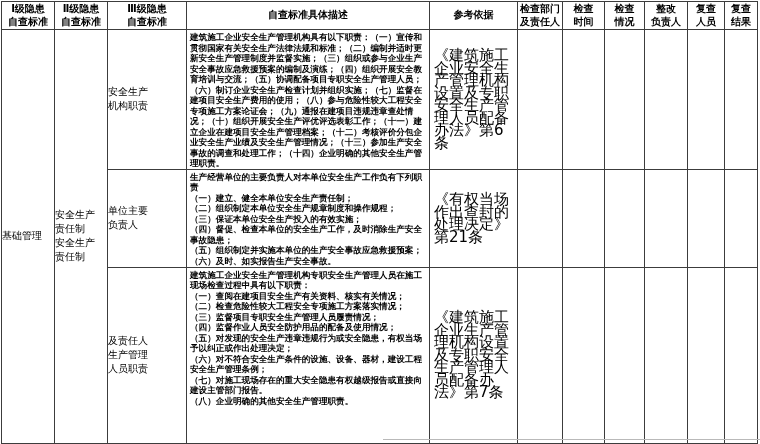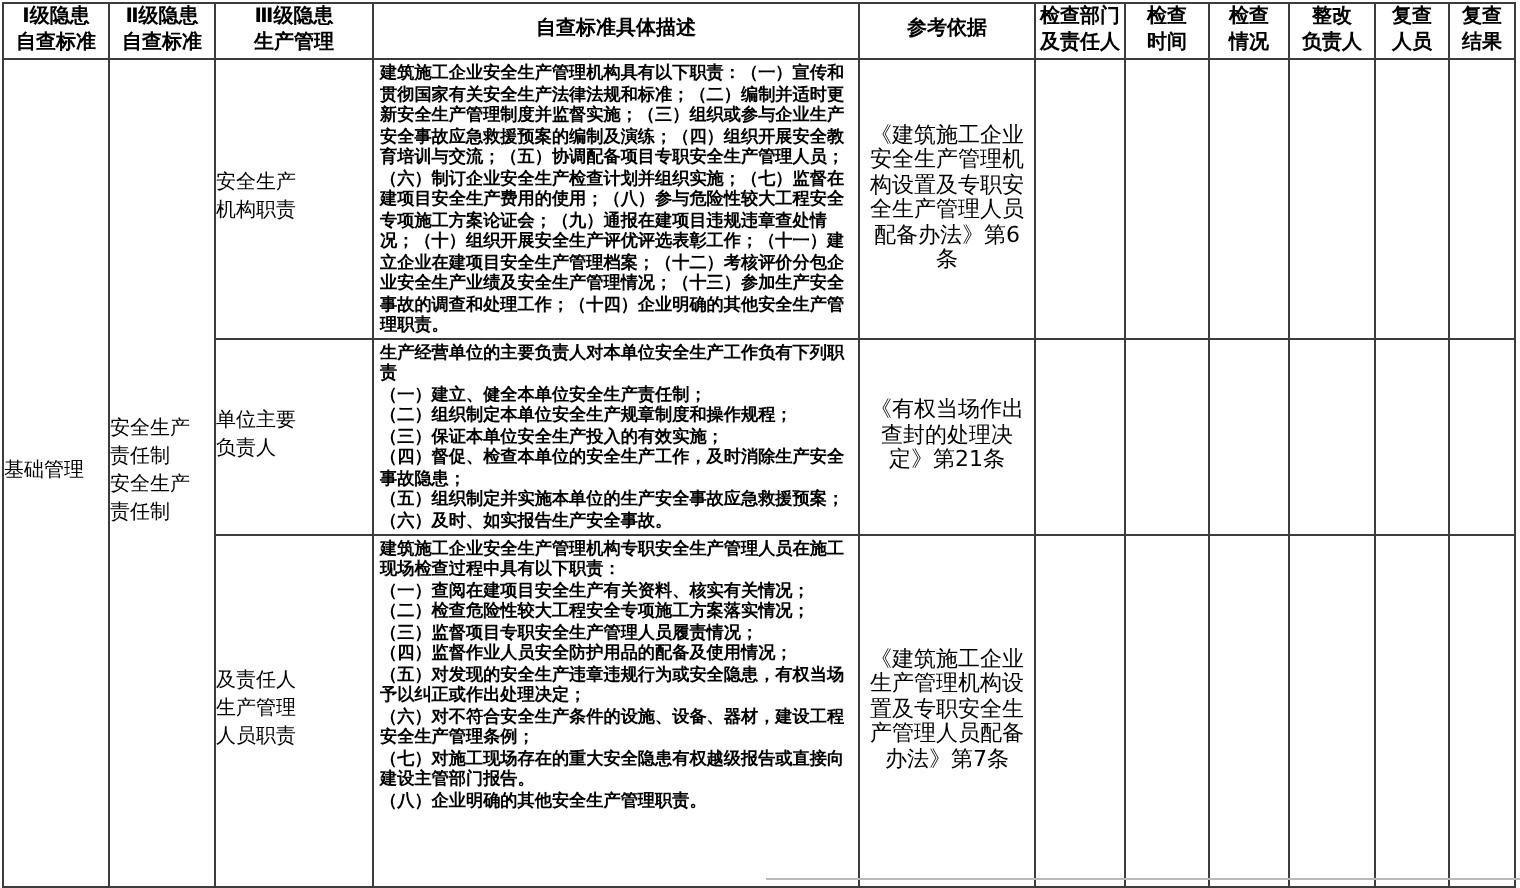--- a/index.html
+++ b/index.html
@@ -38,23 +38,23 @@
   }
   td.desc {
     font-size:8.6px;
     line-height:10.5px;
     text-align:left;
     vertical-align:top;
     padding:2px 3px 0 3px;
     font-weight:bold;
   }
   td.ref {
-    font-size:11px;
+    font-size:15px;
     line-height:12.5px;
-    text-align:center;
+    text-align:left;
     vertical-align:middle;
     padding:2px 4px;
   }
   td.empty { background:#fff; }
   .page-edge-line {
     position:absolute;
     left:383px; top:439px;
     width:377px; height:1px;
     background:#b9b9b9;
   }
@@ -76,21 +76,21 @@
     <col style="width:37px">
       <col style="width:33px">
   </colgroup>
   <thead>
     <tr style="height:28px">
       <th>Ⅰ级隐患
 自查标准</th>
       <th>Ⅱ级隐患
 自查标准</th>
       <th>Ⅲ级隐患
-生产管理</th>
+自查标准</th>
       <th>自查标准具体描述</th>
       <th>参考依据</th>
       <th>检查部门
 及责任人</th>
       <th>检查
 时间</th>
       <th>检查
 情况</th>
       <th>整改
 负责人</th>

